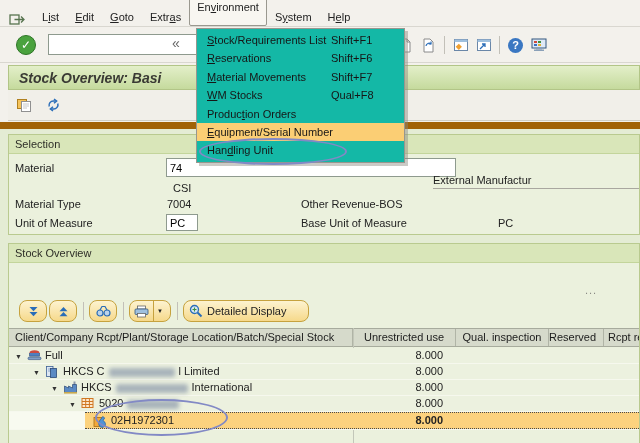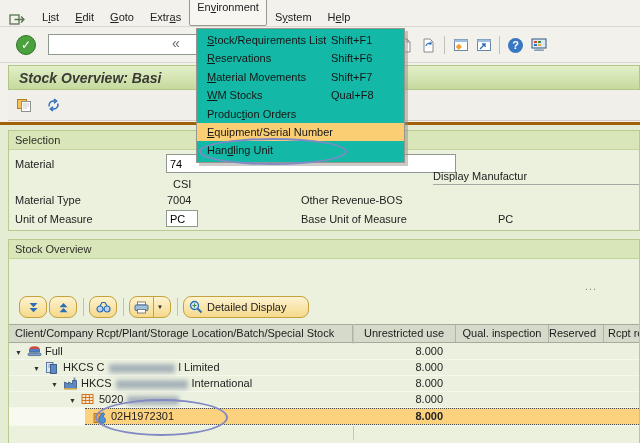--- a/index.html
+++ b/index.html
@@ -31,21 +31,21 @@
 
   
   .titlebar{position:absolute;left:8px;top:65px;width:632px;height:25px;display:flex;align-items:center;
             background:linear-gradient(#e3efc9,#c5da9d);border:1px solid #b2c587}
   .title{font-size:14px;font-weight:bold;font-style:italic;color:#3a3a34;padding-left:10px}
   .apptoolbar{position:absolute;left:8px;top:90px;width:632px;height:31px;display:flex;align-items:center;gap:7px;
               padding-left:5px;background:#f1efe9;border-bottom:1px solid #cfcdc5}
   .app-ico{display:flex;align-items:center;justify-content:center;width:22px;height:22px}
 
   
-  .content{position:absolute;left:0;top:122px;width:640px;height:321px;background:#e4ecd4;border-top:3px solid #a16207}
+  .content{position:absolute;left:0;top:122px;width:640px;height:321px;background:#e4ecd4;border-top:7px solid #a16207}
   .grp{position:absolute;background:#ebf1dd;border:1px solid #b9ca8f}
   .grp-head{height:19px;background:#d9e6b9;border-bottom:1px solid #c3d59b;line-height:18px;padding-left:6px;color:#2e2e28}
   .selbox{left:8px;top:5px;width:632px;height:101px}
   .stockbox{left:8px;top:114px;width:632px;height:206px}
   .lbl,.val{position:absolute;white-space:nowrap}
   .field{position:absolute;background:#fff;border:1px solid #8e9a8e;font:11px "Liberation Sans",sans-serif;padding:0 3px}
   .extline{border-bottom:1px solid #a9a79f;padding-bottom:2px}
 
   
   .ybtn{position:absolute;top:56px;height:22px;display:flex;align-items:center;justify-content:center;gap:4px;
@@ -183,21 +183,21 @@
       </span>
   </div>
 
   <div class="content">
 
     <div class="grp selbox">
       <div class="grp-head">Selection</div>
       <span class="lbl" style="left:6px;top:27px">Material</span>
       <input class="field" style="left: 157px; top: 23px; width: 290px; height: 19px;" value="74">
       <span class="lbl" style="left:164px;top:47px">CSI</span>
-      <span class="lbl extline" style="left:424px;top:39px;width:206px">Display Manufactur</span>
+      <span class="lbl extline" style="left:424px;top:39px;width:206px">External Manufactur</span>
       <span class="lbl" style="left:6px;top:63px">Material Type</span>
       <span class="val" style="left:158px;top:63px">7004</span>
       <span class="val" style="left:292px;top:63px">Other Revenue-BOS</span>
       <span class="lbl" style="left:6px;top:82px">Unit of Measure</span>
       <input class="field" style="left: 157px; top: 79px; width: 32px; height: 17px;" value="PC">
       <span class="lbl" style="left:292px;top:82px">Base Unit of Measure</span>
       <span class="val" style="left:489px;top:82px">PC</span>
     </div>
 
     <div class="grp stockbox">

